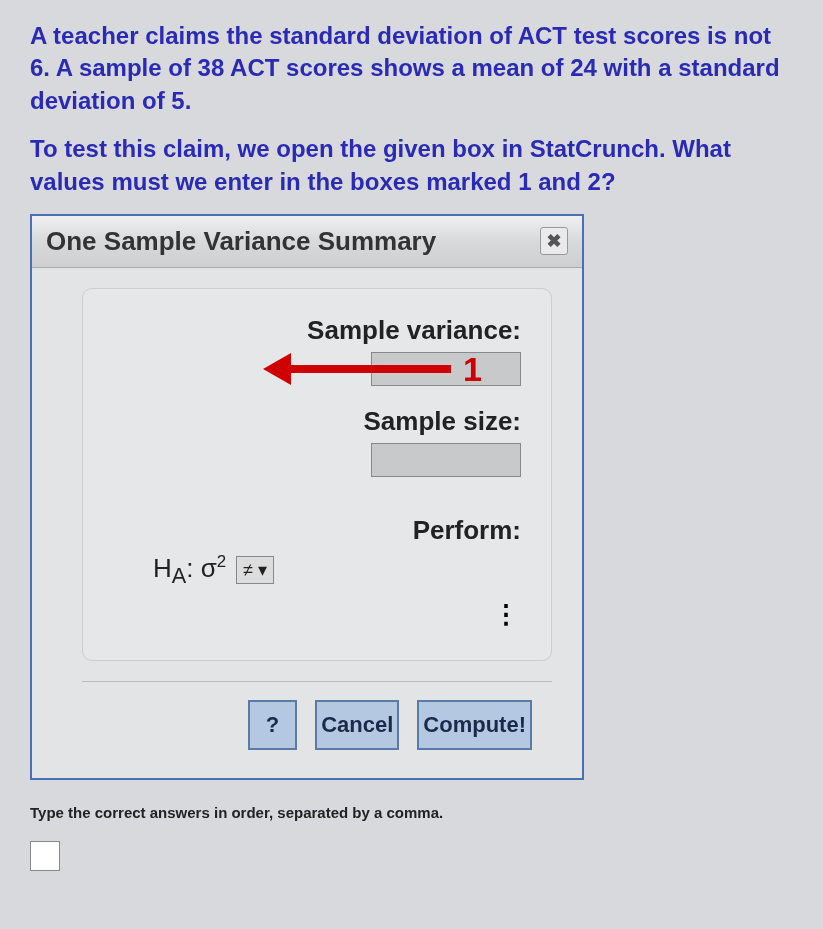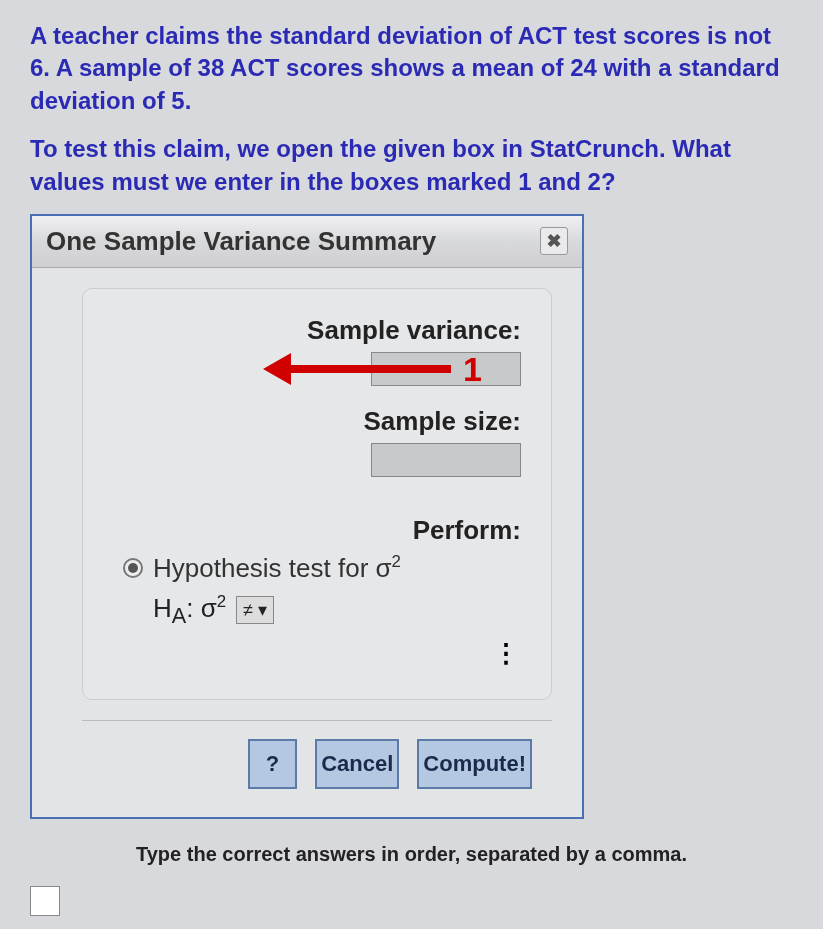--- a/index.html
+++ b/index.html
@@ -176,24 +176,23 @@
       border-right: 28px solid #d00000;
       display: inline-block;
     }
     .arrow-label {
       margin-left: 12px;
       font-size: 34px;
       color: #d00000;
     }
     .bottom-instruction {
       margin-top: 24px;
-      font-size: 20px;
+      font-size: 15px;
       font-weight: bold;
       color: #222;
-      text-align: center;
     }
     .answer-box {
       width: 30px;
       height: 30px;
       border: 1px solid #888;
       background: #fff;
       margin-top: 20px;
     }
     sup { font-size: 0.65em; vertical-align: super; }
   </style>
@@ -219,24 +218,20 @@
           <span class="arrow-line"></span>
           <span class="arrow-label">1</span>
         </span>
       </div>
 
       <div class="field-label">Sample size:</div>
       <span class="input-box"></span>
 
       <div class="field-label" style="margin-top:20px;">Perform:</div>
 
-      <div class="radio-row">
-        <span class="radio-dot"></span>
-        <span><span>Hypothesis test for σ</span><sup>2</sup></span>
-      </div>
 
 
       <div class="hypo-row">
         <span>
           <span>H</span><sub>A</sub><span>: σ</span><sup>2</sup>
         </span>
         <span class="small-select">≠ ▾</span>
       </div>
 
       <div class="dots">⋮</div>

